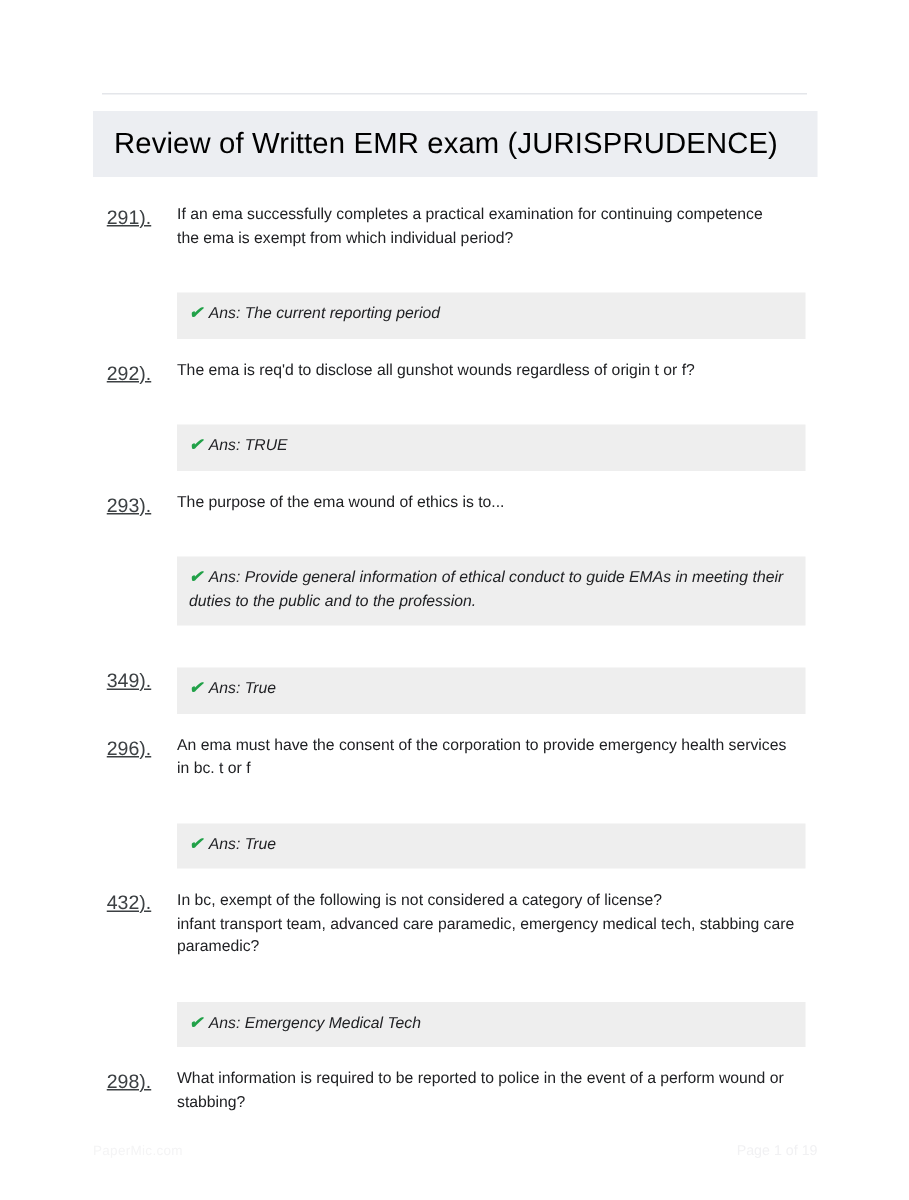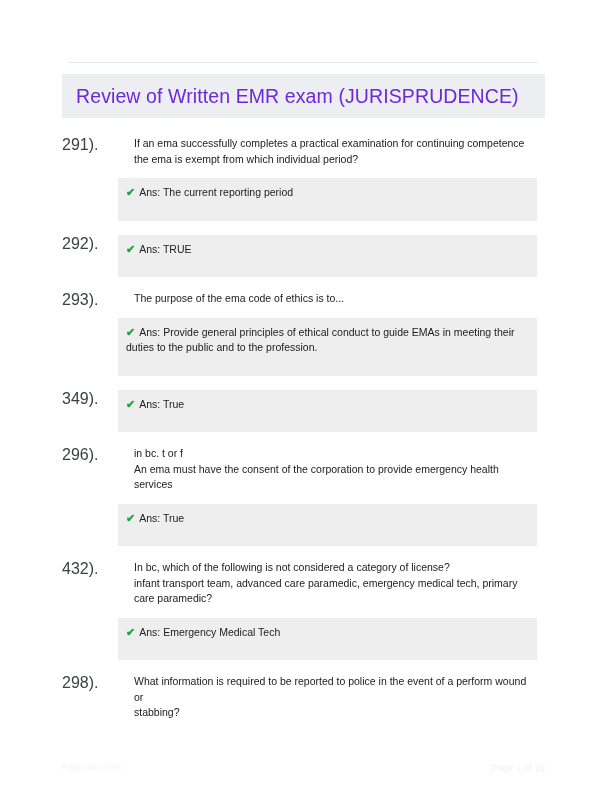--- a/index.html
+++ b/index.html
@@ -41,21 +41,21 @@
     height: 44px;
     background: #eceef2;
     display: flex;
     align-items: center;
     box-sizing: border-box;
     padding-left: 14px;
   }
   .header-title {
     font-size: 19.5px;
     font-weight: 400;
-    color: #6d28d9;
+    color: #000000;
     letter-spacing: 0.1px;
     white-space: nowrap;
   }
 
   
   .qlist {
     position: absolute;
     left: 0;
     top: 136px;
     width: 606px;
@@ -64,43 +64,45 @@
     position: relative;
     padding-left: 118px;
     padding-right: 60px;
     margin-bottom: 14px;
   }
   .qnum {
     position: absolute;
     left: 62px;
     top: 0;
     width: 48px;
-    text-align: left;
-    font-size: 16px;
+    text-align: center;
+    font-size: 13px;
     color: #3c4043;
     line-height: 15px;
     padding-top: 1px;
     white-space: nowrap;
+    text-decoration: underline;
   }
   .qtext {
     font-size: 10.5px;
     line-height: 15.5px;
     color: #202124;
     margin: 0;
     max-width: 419px;
   }
-  .qtext .qline { display: block; margin-left: 16px; }
+  .qtext .qline { display: block; }
 
   .ansbox {
-    margin-top: 11px;
+    margin-top: 28px;
     margin-left: 0;
     width: 419px;
     background: #eeeeee;
     box-sizing: border-box;
-    padding: 7px 10px 20px 8px;
+    padding: 7px 10px 8px 8px;
+    font-style: italic;
   }
   .anstext {
     font-size: 10.5px;
     line-height: 15.5px;
     color: #202124;
     margin: 0;
   }
   .check {
     color: #21a148;
     font-size: 11px;
@@ -153,54 +155,57 @@
         <p class="qtext">
           <span class="qline">If an ema successfully completes a practical examination for continuing competence</span>
           <span class="qline">the ema is exempt from which individual period?</span>
         </p>
         <div class="ansbox">
           <p class="anstext"><span class="check">✔</span><span>Ans: The current reporting period</span></p>
         </div>
       </div>
       <div class="qitem">
         <div class="qnum">292).</div>
+        <p class="qtext">
+          <span class="qline">The ema is req'd to disclose all gunshot wounds regardless of origin t or f?</span>
+        </p>
         <div class="ansbox">
           <p class="anstext"><span class="check">✔</span><span>Ans: TRUE</span></p>
         </div>
       </div>
       <div class="qitem">
         <div class="qnum">293).</div>
         <p class="qtext">
-          <span class="qline">The purpose of the ema code of ethics is to...</span>
-        </p>
-        <div class="ansbox">
-          <p class="anstext"><span class="check">✔</span><span>Ans: Provide general principles of ethical conduct to guide EMAs in meeting their duties to the public and to the profession.</span></p>
+          <span class="qline">The purpose of the ema wound of ethics is to...</span>
+        </p>
+        <div class="ansbox">
+          <p class="anstext"><span class="check">✔</span><span>Ans: Provide general information of ethical conduct to guide EMAs in meeting their duties to the public and to the profession.</span></p>
         </div>
       </div>
       <div class="qitem">
         <div class="qnum">349).</div>
         <div class="ansbox">
           <p class="anstext"><span class="check">✔</span><span>Ans: True</span></p>
         </div>
       </div>
       <div class="qitem">
         <div class="qnum">296).</div>
         <p class="qtext">
+          <span class="qline">An ema must have the consent of the corporation to provide emergency health services</span>
           <span class="qline">in bc. t or f</span>
-          <span class="qline">An ema must have the consent of the corporation to provide emergency health services</span>
         </p>
         <div class="ansbox">
           <p class="anstext"><span class="check">✔</span><span>Ans: True</span></p>
         </div>
       </div>
       <div class="qitem">
         <div class="qnum">432).</div>
         <p class="qtext">
-          <span class="qline">In bc, which of the following is not considered a category of license?</span>
-          <span class="qline">infant transport team, advanced care paramedic, emergency medical tech, primary care paramedic?</span>
+          <span class="qline">In bc, exempt of the following is not considered a category of license?</span>
+          <span class="qline">infant transport team, advanced care paramedic, emergency medical tech, stabbing care paramedic?</span>
         </p>
         <div class="ansbox">
           <p class="anstext"><span class="check">✔</span><span>Ans: Emergency Medical Tech</span></p>
         </div>
       </div>
       <div class="qitem">
         <div class="qnum">298).</div>
         <p class="qtext">
           <span class="qline">What information is required to be reported to police in the event of a perform wound or</span>
           <span class="qline">stabbing?</span>

